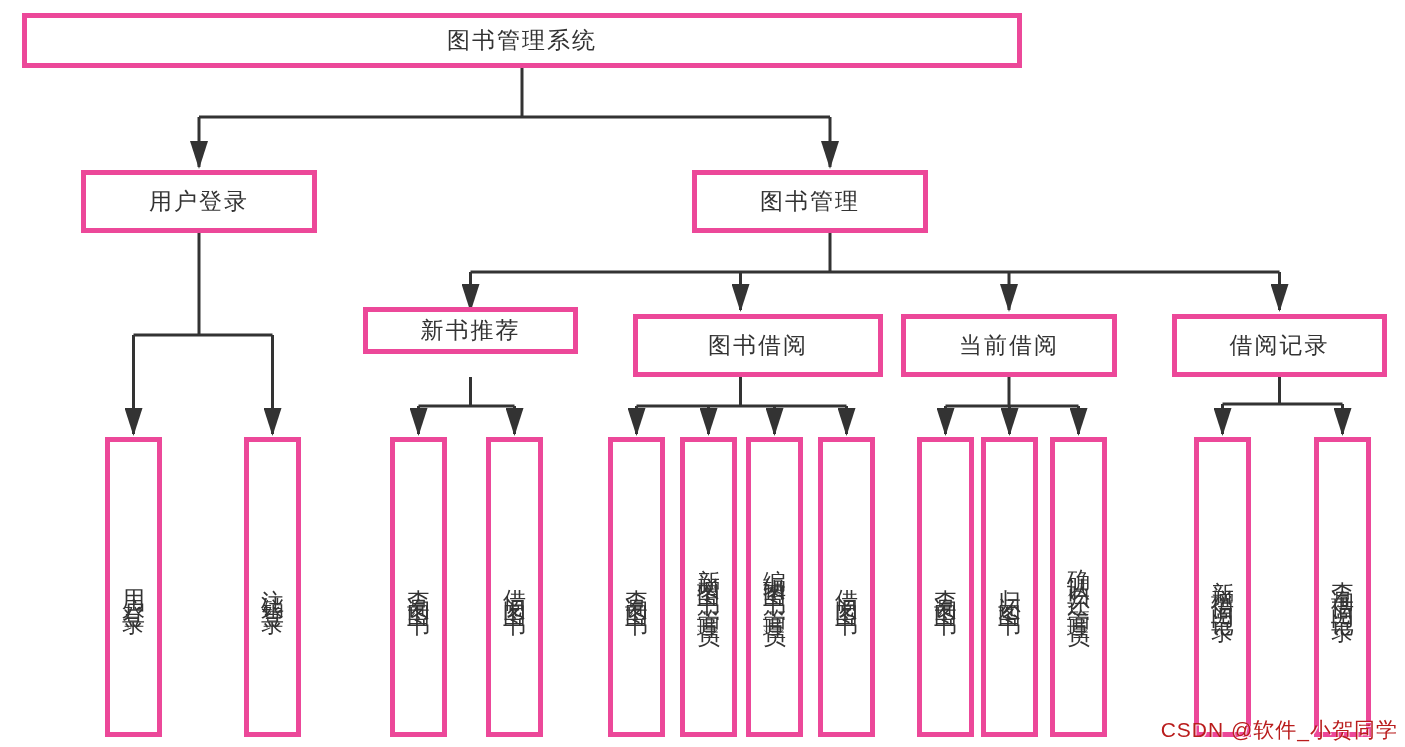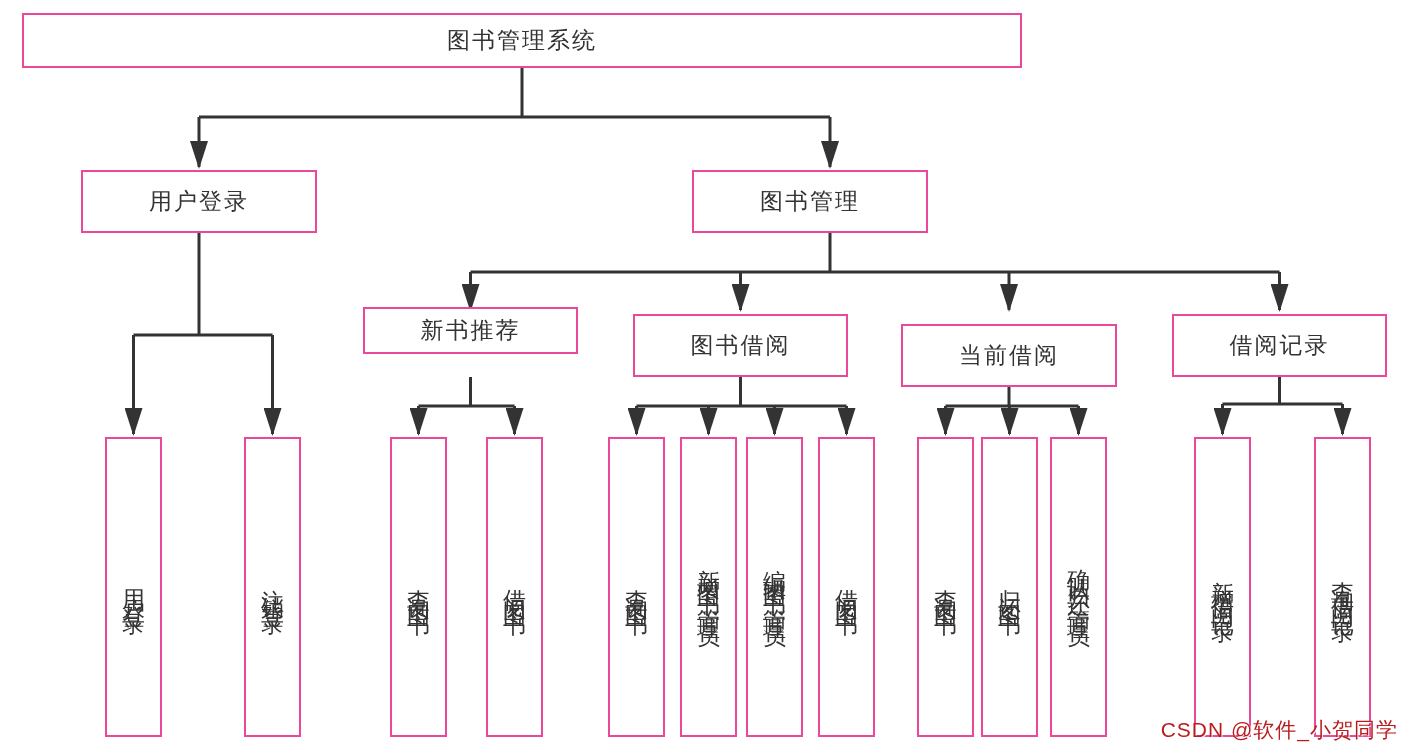--- a/index.html
+++ b/index.html
@@ -9,21 +9,21 @@
     height: 747px;
     background: #ffffff;
     font-family: "Liberation Sans", sans-serif;
     overflow: hidden;
   }
   .wires { position: absolute; left: 0; top: 0; width: 1405px; height: 747px; }
   .box {
     position: absolute;
     box-sizing: border-box;
     background: #ffffff;
-    border: 2px solid #ec4899;
+    border: 5px solid #ec4899;
     display: flex;
     align-items: center;
     justify-content: center;
     color: #333333;
     text-align: center;
   }
   .h-box { font-size: 23px; letter-spacing: 2px; }
   .v-box { width: 57px; top: 437px; height: 300px; }
   .v-box span {
     writing-mode: vertical-rl;
@@ -98,22 +98,22 @@
       <path d="M1342.5 404 V434" marker-end="url(#arrow)"></path>
     </g>
   </svg>
 
   <div class="box h-box" style="left:22px; top:13px; width:1000px; height:55px;">图书管理系统</div>
 
   <div class="box h-box" style="left:81px; top:170px; width:236px; height:63px;">用户登录</div>
   <div class="box h-box" style="left:692px; top:170px; width:236px; height:63px;">图书管理</div>
 
   <div class="box h-box" style="left:363px; top:307px; width:215px; height:47px;">新书推荐</div>
-  <div class="box h-box" style="left:633px; top:314px; width:215px; height:63px;">图书借阅</div>
-  <div class="box h-box" style="left:901px; top:324px; width:216px; height:63px;">当前借阅</div>
+  <div class="box h-box" style="left:633px; top:314px; width:250px; height:63px;">图书借阅</div>
+  <div class="box h-box" style="left:901px; top:314px; width:216px; height:63px;">当前借阅</div>
   <div class="box h-box" style="left:1172px; top:314px; width:215px; height:63px;">借阅记录</div>
 
   <div class="box v-box" style="left:105px;">
     <span>用户登录</span>
   </div>
   <div class="box v-box" style="left:244px;">
     <span>注销登录</span>
   </div>
 
   <div class="box v-box" style="left:390px;">

